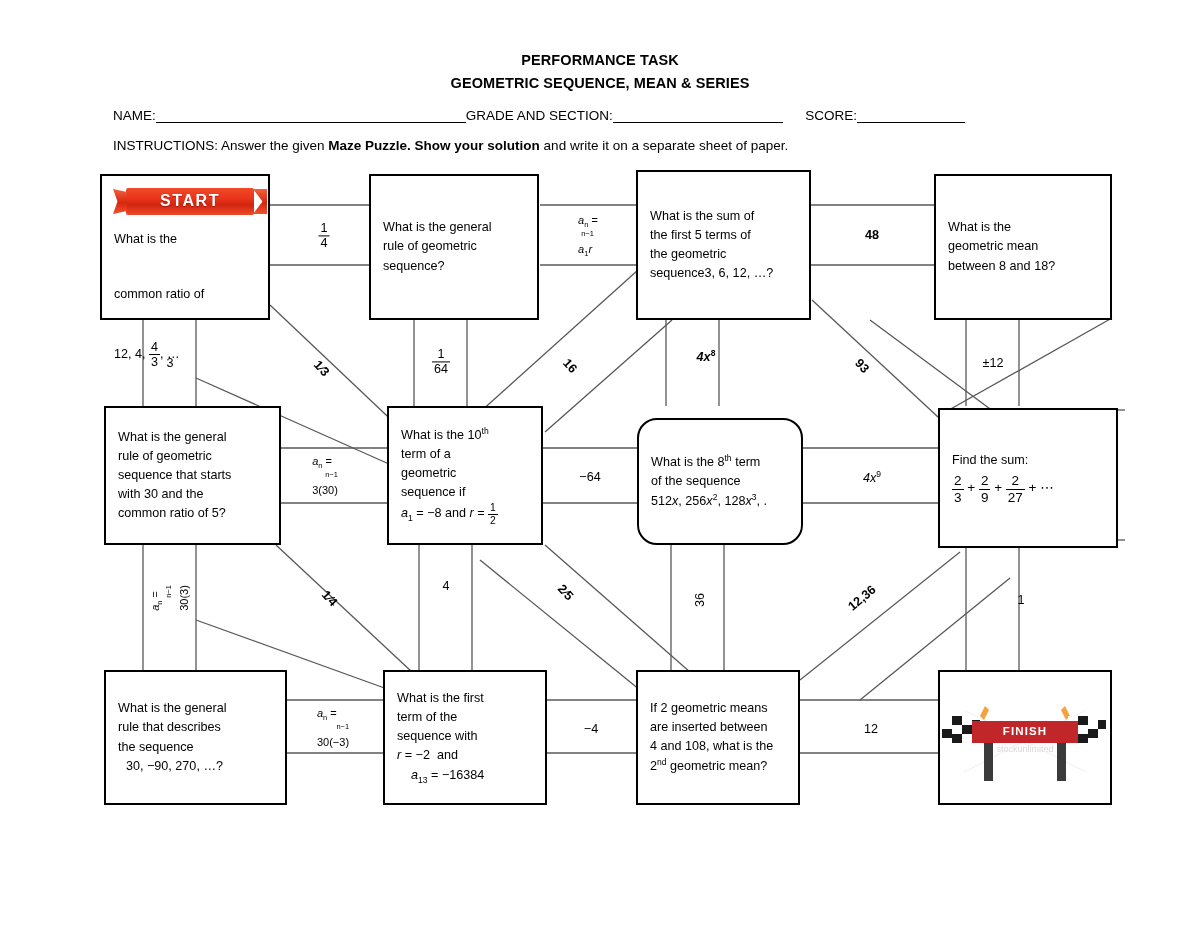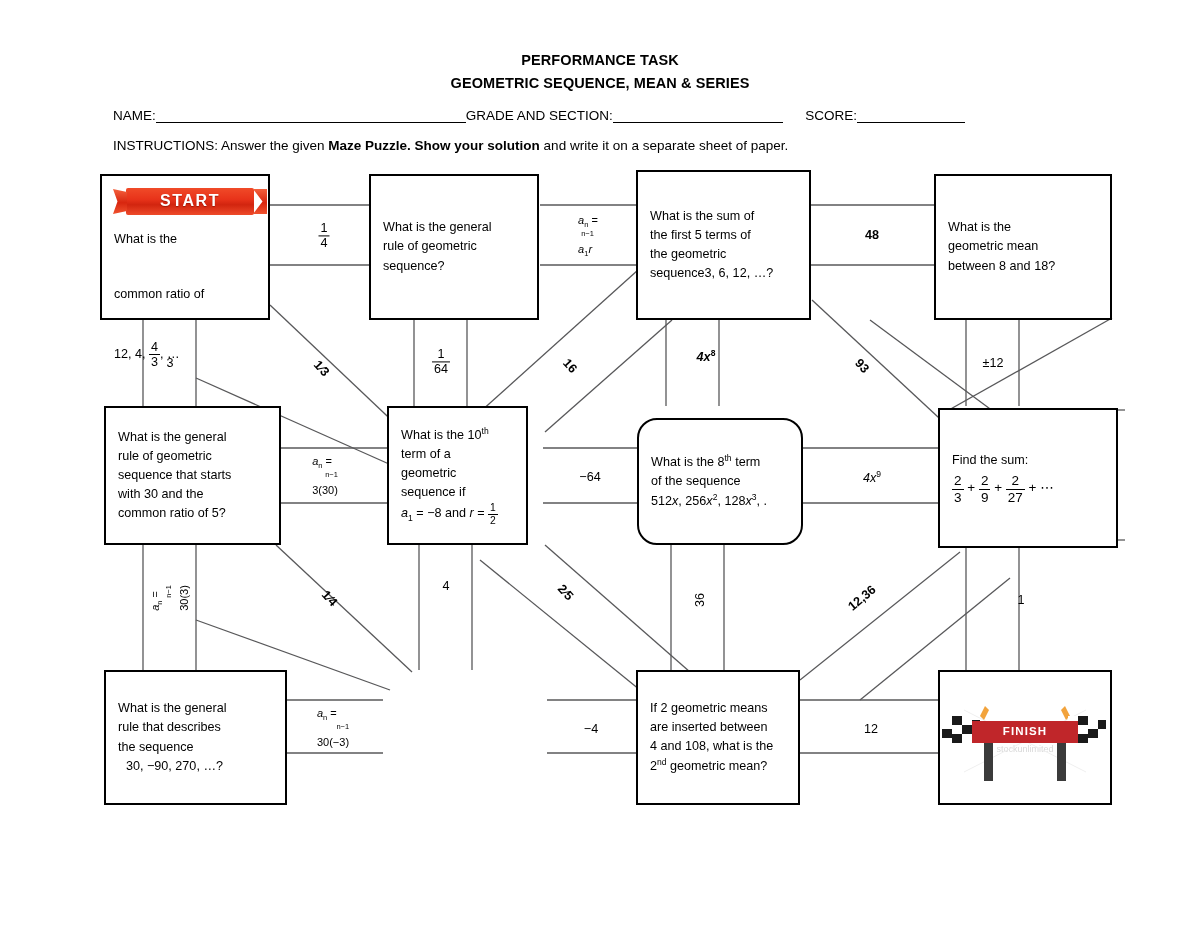--- a/index.html
+++ b/index.html
@@ -301,21 +301,21 @@
   </div>
 
   <div class="qbox" style="left:104px; top:406px; width:177px; height:139px;">
     <span class="qtext">What is the general</span>
     <span class="qtext">rule of geometric</span>
     <span class="qtext">sequence that starts</span>
     <span class="qtext">with 30 and the</span>
     <span class="qtext">common ratio of 5?</span>
   </div>
 
-  <div class="qbox" style="left:387px; top:406px; width:141px; height:139px;">
+  <div class="qbox" style="left:387px; top:406px; width:156px; height:139px;">
     <span class="qtext">What is the 10<sup class="exp">th</sup></span>
     <span class="qtext">term of a</span>
     <span class="qtext">geometric</span>
     <span class="qtext">sequence if</span>
     <span class="qtext"><span class="mathi">a</span><sub class="idx">1</sub> = −8 and <span class="mathi">r</span> = <span class="frac small"><span class="num">1</span><span class="den">2</span></span></span>
   </div>
 
   <div class="qbox" style="left:637px; top:418px; width:166px; height:127px;border-radius:20px;">
     <span class="qtext">What is the 8<sup class="exp">th</sup> term</span>
     <span class="qtext">of the sequence</span>
@@ -331,20 +331,27 @@
     </span>
   </div>
 
   <div class="qbox" style="left:104px; top:670px; width:183px; height:135px;">
     <span class="qtext">What is the general</span>
     <span class="qtext">rule that describes</span>
     <span class="qtext">the sequence</span>
     <span class="qtext" style="padding-left:8px;">30, −90, 270, …?</span>
   </div>
 
+  <div class="qbox" style="left:383px; top:670px; width:164px; height:135px;">
+    <span class="qtext">What is the first</span>
+    <span class="qtext">term of the</span>
+    <span class="qtext">sequence with</span>
+    <span class="qtext"><span class="mathi">r</span> = −2&nbsp; and</span>
+    <span class="qtext" style="padding-left:14px;"><span class="mathi">a</span><sub class="idx">13</sub> = −16384</span>
+  </div>
 
   <div class="qbox" style="left:636px; top:670px; width:164px; height:135px;">
     <span class="qtext">If 2 geometric means</span>
     <span class="qtext">are inserted between</span>
     <span class="qtext">4 and 108, what is the</span>
     <span class="qtext">2<sup class="exp">nd</sup> geometric mean?</span>
   </div>
 
   <div class="qbox" style="left:938px; top:670px; width:174px; height:135px; padding:0;">
     <div class="finish-wrap">

